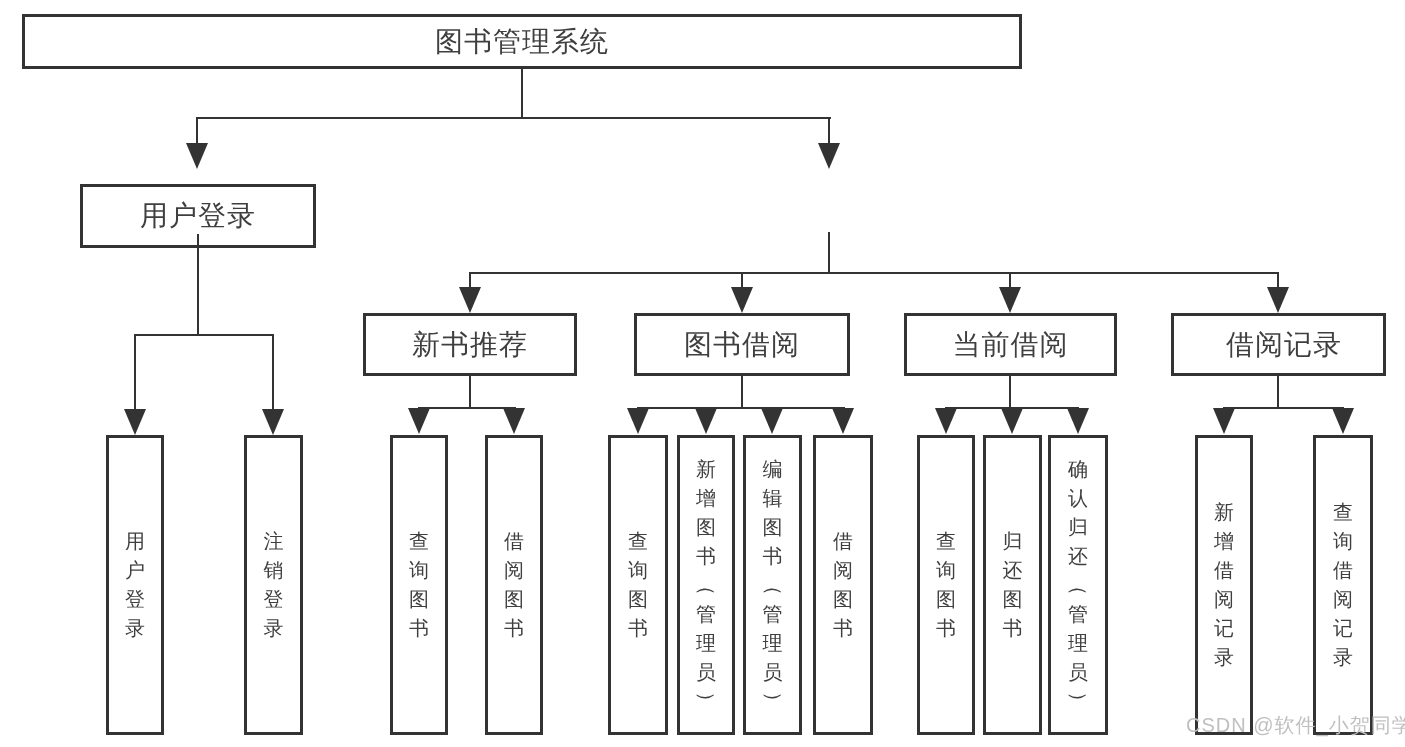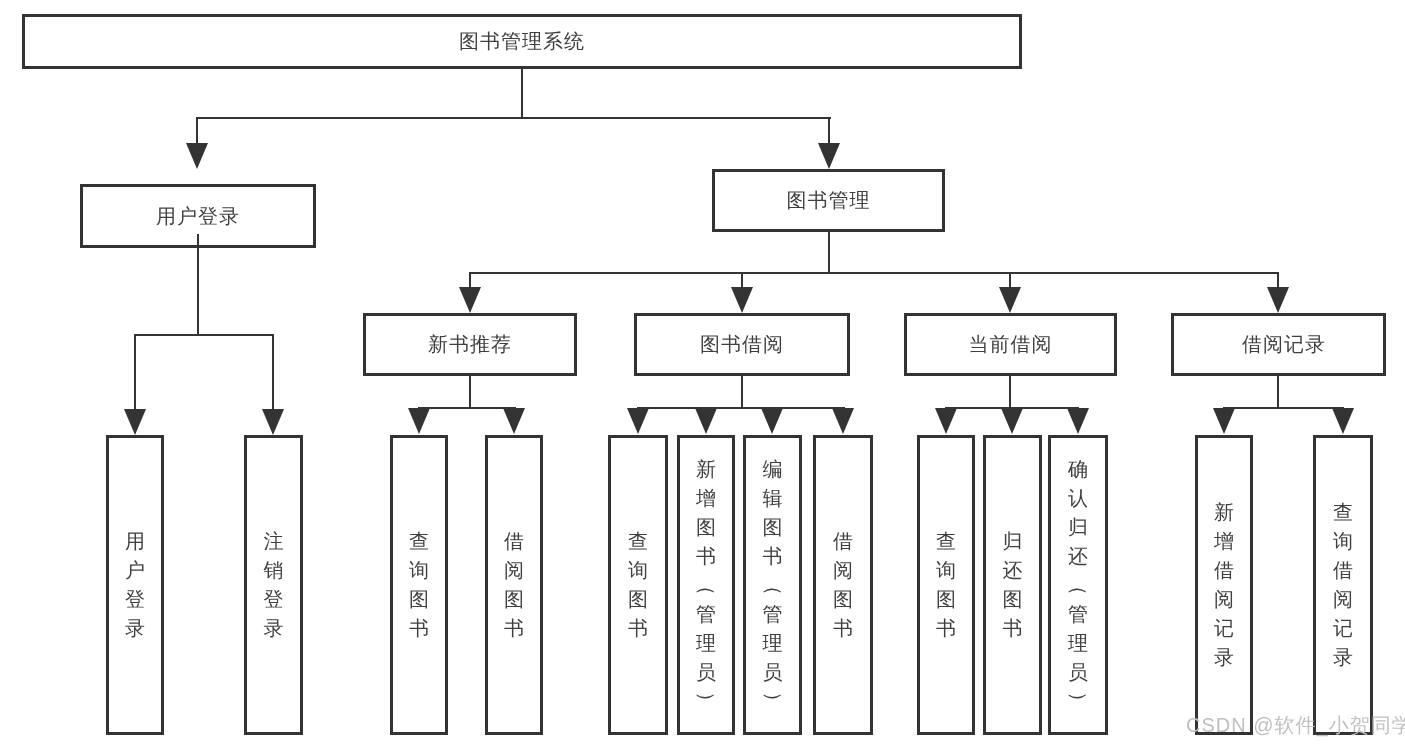--- a/index.html
+++ b/index.html
@@ -5,21 +5,21 @@
   html,body{margin:0;padding:0;background:#ffffff;}
   .canvas{
     position:relative;width:1405px;height:747px;background:#ffffff;overflow:hidden;
     font-family:"Liberation Sans","DejaVu Sans",sans-serif;color:#3f3f3f;
   }
   
   .box{
     position:absolute;box-sizing:border-box;background:#ffffff;
     border:3px solid #333333;display:flex;align-items:center;justify-content:center;
   }
-  .hlabel{font-size:20px;letter-spacing:1px;white-space:nowrap;color:#3f3f3f;}
+  .hlabel{font-size:28px;letter-spacing:1px;white-space:nowrap;color:#3f3f3f;}
   
   .vtext{display:block;text-align:center;}
   .vtext span{display:block;height:29px;line-height:29px;font-size:20px;text-align:center;color:#3f3f3f;}
   .vtext span.rot{transform:rotate(90deg);}
   
   .lineh{position:absolute;height:2px;background:#333333;}
   .linev{position:absolute;width:2px;background:#333333;}
   .arrow{
     position:absolute;width:0;height:0;
     border-left:11px solid transparent;border-right:11px solid transparent;
@@ -42,23 +42,20 @@
   <div class="linev" style="left:521px;top:69px;height:50px;"></div>
   <div class="lineh" style="left:196px;top:117px;width:635px;"></div>
   <div class="linev" style="left:196px;top:117px;height:28px;"></div>
   <div class="arrow" style="left:186px;top:143px;"></div>
   <div class="linev" style="left:828px;top:117px;height:28px;"></div>
   <div class="arrow" style="left:818px;top:143px;"></div>
 
   <div class="box" style="left:80px;top:184px;width:236px;height:64px;">
     <span class="hlabel">用户登录</span>
   </div>
-  <div class="box" style="left:712px;top:169px;width:233px;height:63px;">
-    <span class="hlabel">图书管理</span>
-  </div>
 
   <div class="linev" style="left:197px;top:234px;height:102px;"></div>
   <div class="lineh" style="left:134px;top:334px;width:140px;"></div>
   <div class="linev" style="left:134px;top:334px;height:76px;"></div>
   <div class="arrow" style="left:124px;top:409px;"></div>
   <div class="linev" style="left:272px;top:334px;height:76px;"></div>
   <div class="arrow" style="left:262px;top:409px;"></div>
 
   <div class="linev" style="left:828px;top:232px;height:42px;"></div>
   <div class="lineh" style="left:469px;top:272px;width:810px;"></div>

